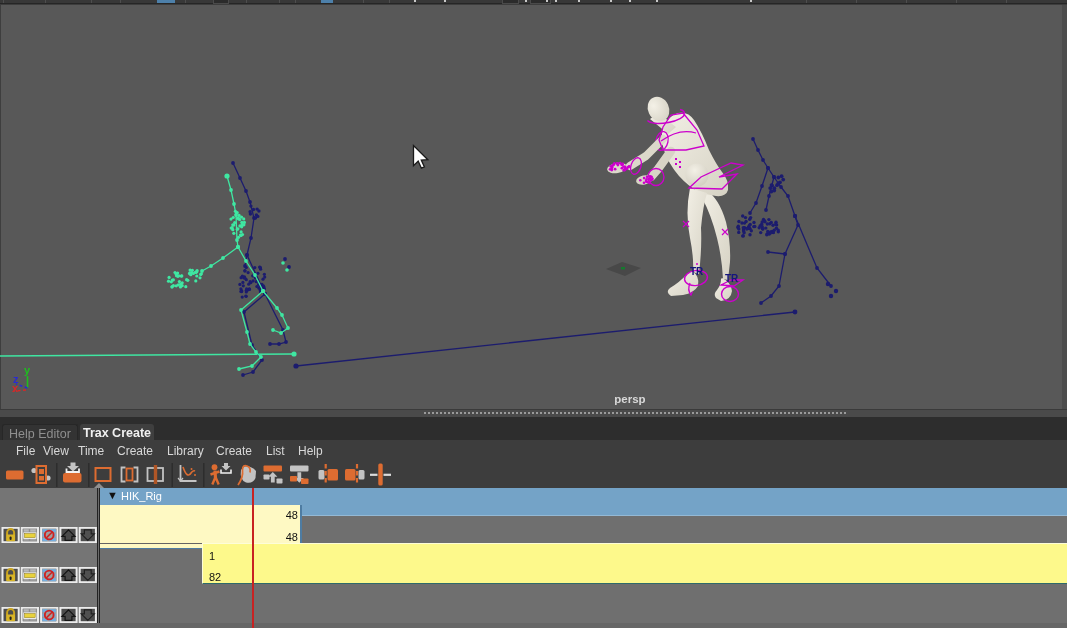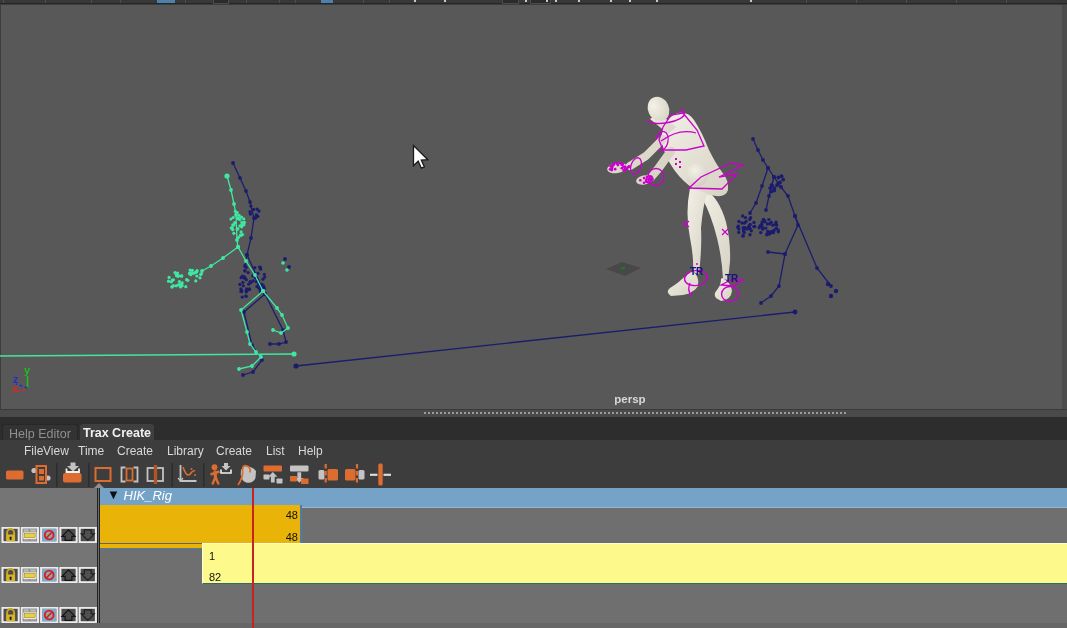--- a/index.html
+++ b/index.html
@@ -16,23 +16,23 @@
   border-radius:3px 3px 0 0; line-height:19px; }
 #tab1 { left:2px; width:76px; background:#333333; color:#8f8f8f; border:1px solid #272727; border-bottom:none; }
 #tab2 { left:80px; width:74px; height:17px; background:#3f3f3f; color:#f0f0f0; font-weight:bold; }
 #menubar { left:0; top:440px; width:1067px; height:22px; background:#3d3d3d; color:#d8d8d8; font-size:12px; }
 #menubar span { position:absolute; top:4px; }
 #toolbar { left:0; top:462px; width:1067px; height:26px; background:#3d3d3d; }
 #trax { left:0; top:488px; width:1067px; height:140px; background:#6f6f6f; }
 #sidebar { left:0; top:488px; width:97px; height:140px; background:#757575; }
 #sdiv { left:97px; top:488px; width:3px; height:140px;
   background:linear-gradient(90deg,#222 0 1px,#6a6a6a 1px 2px,#222 2px 3px); }
-#sumrow { left:100px; top:488px; width:967px; height:20px; background:#74a3c7; color:#fff;
-  font-size:13px; line-height:16px; border-bottom:1px solid #94b9d5;font-style:italic; }
-#blueclip { left:100px; top:505px; width:202px; height:44px; background:#eab308;
+#sumrow { left:100px; top:488px; width:967px; height:28px; background:#74a3c7; color:#fff;
+  font-size:11px; line-height:16px; border-bottom:1px solid #94b9d5; }
+#blueclip { left:100px; top:505px; width:202px; height:44px; background:#fef9c3;
   border-right:2px solid #4e7ca2; border-bottom:1px solid #4e7ca2; }
 #yellowclip { left:202px; top:543px; width:865px; height:41px; background:#fdf98b;
   border-top:1.5px solid #fdfdd8; border-left:1.5px solid #fdfdd8; border-bottom:1.5px solid #2e6a6a; }
 .num { position:absolute; font-size:11px; color:#111; }
 #botstrip { left:0; top:623px; width:1067px; height:5px; background:#666666; }
 #redline { left:252px; top:488px; width:2px; height:140px; background:#c82222; }
 #grayline1 { left:100px; top:543px; width:102px; height:1px; background:#646464; }
 </style></head>
 <body>
 <div class="abs" id="topstrip">
@@ -496,21 +496,21 @@
     <path d="M 413.5,145.5 L 413.5,165.8 L 418.2,161.2 L 421.4,168.2 L 424.4,166.9 L 421.3,160 L 427.8,159.7 Z" fill="#ffffff" stroke="#1a1a1a" stroke-width="1.3"></path>
 </svg>
 <div class="abs" id="vpr"></div>
 <div class="abs" id="split">
     <div class="abs" id="dots"></div>
   </div>
 <div class="abs" id="tabstrip"></div>
 <div class="tab" id="tab1">Help Editor</div>
 <div class="tab" id="tab2">Trax Create</div>
 <div class="abs" id="menubar">
-<span style="left:24px">File</span>
+<span style="left:16px">File</span>
     <span style="left:43px">View</span>
 <span style="left:78px">Time</span>
     <span style="left:117px">Create</span>
 <span style="left:167px">Library</span>
     <span style="left:216px">Create</span>
 <span style="left:266px">List</span>
     <span style="left:298px">Help</span>
 </div>
 <div class="abs" id="toolbar">
 <svg width="1067" height="26" viewBox="0 462 1067 26">

